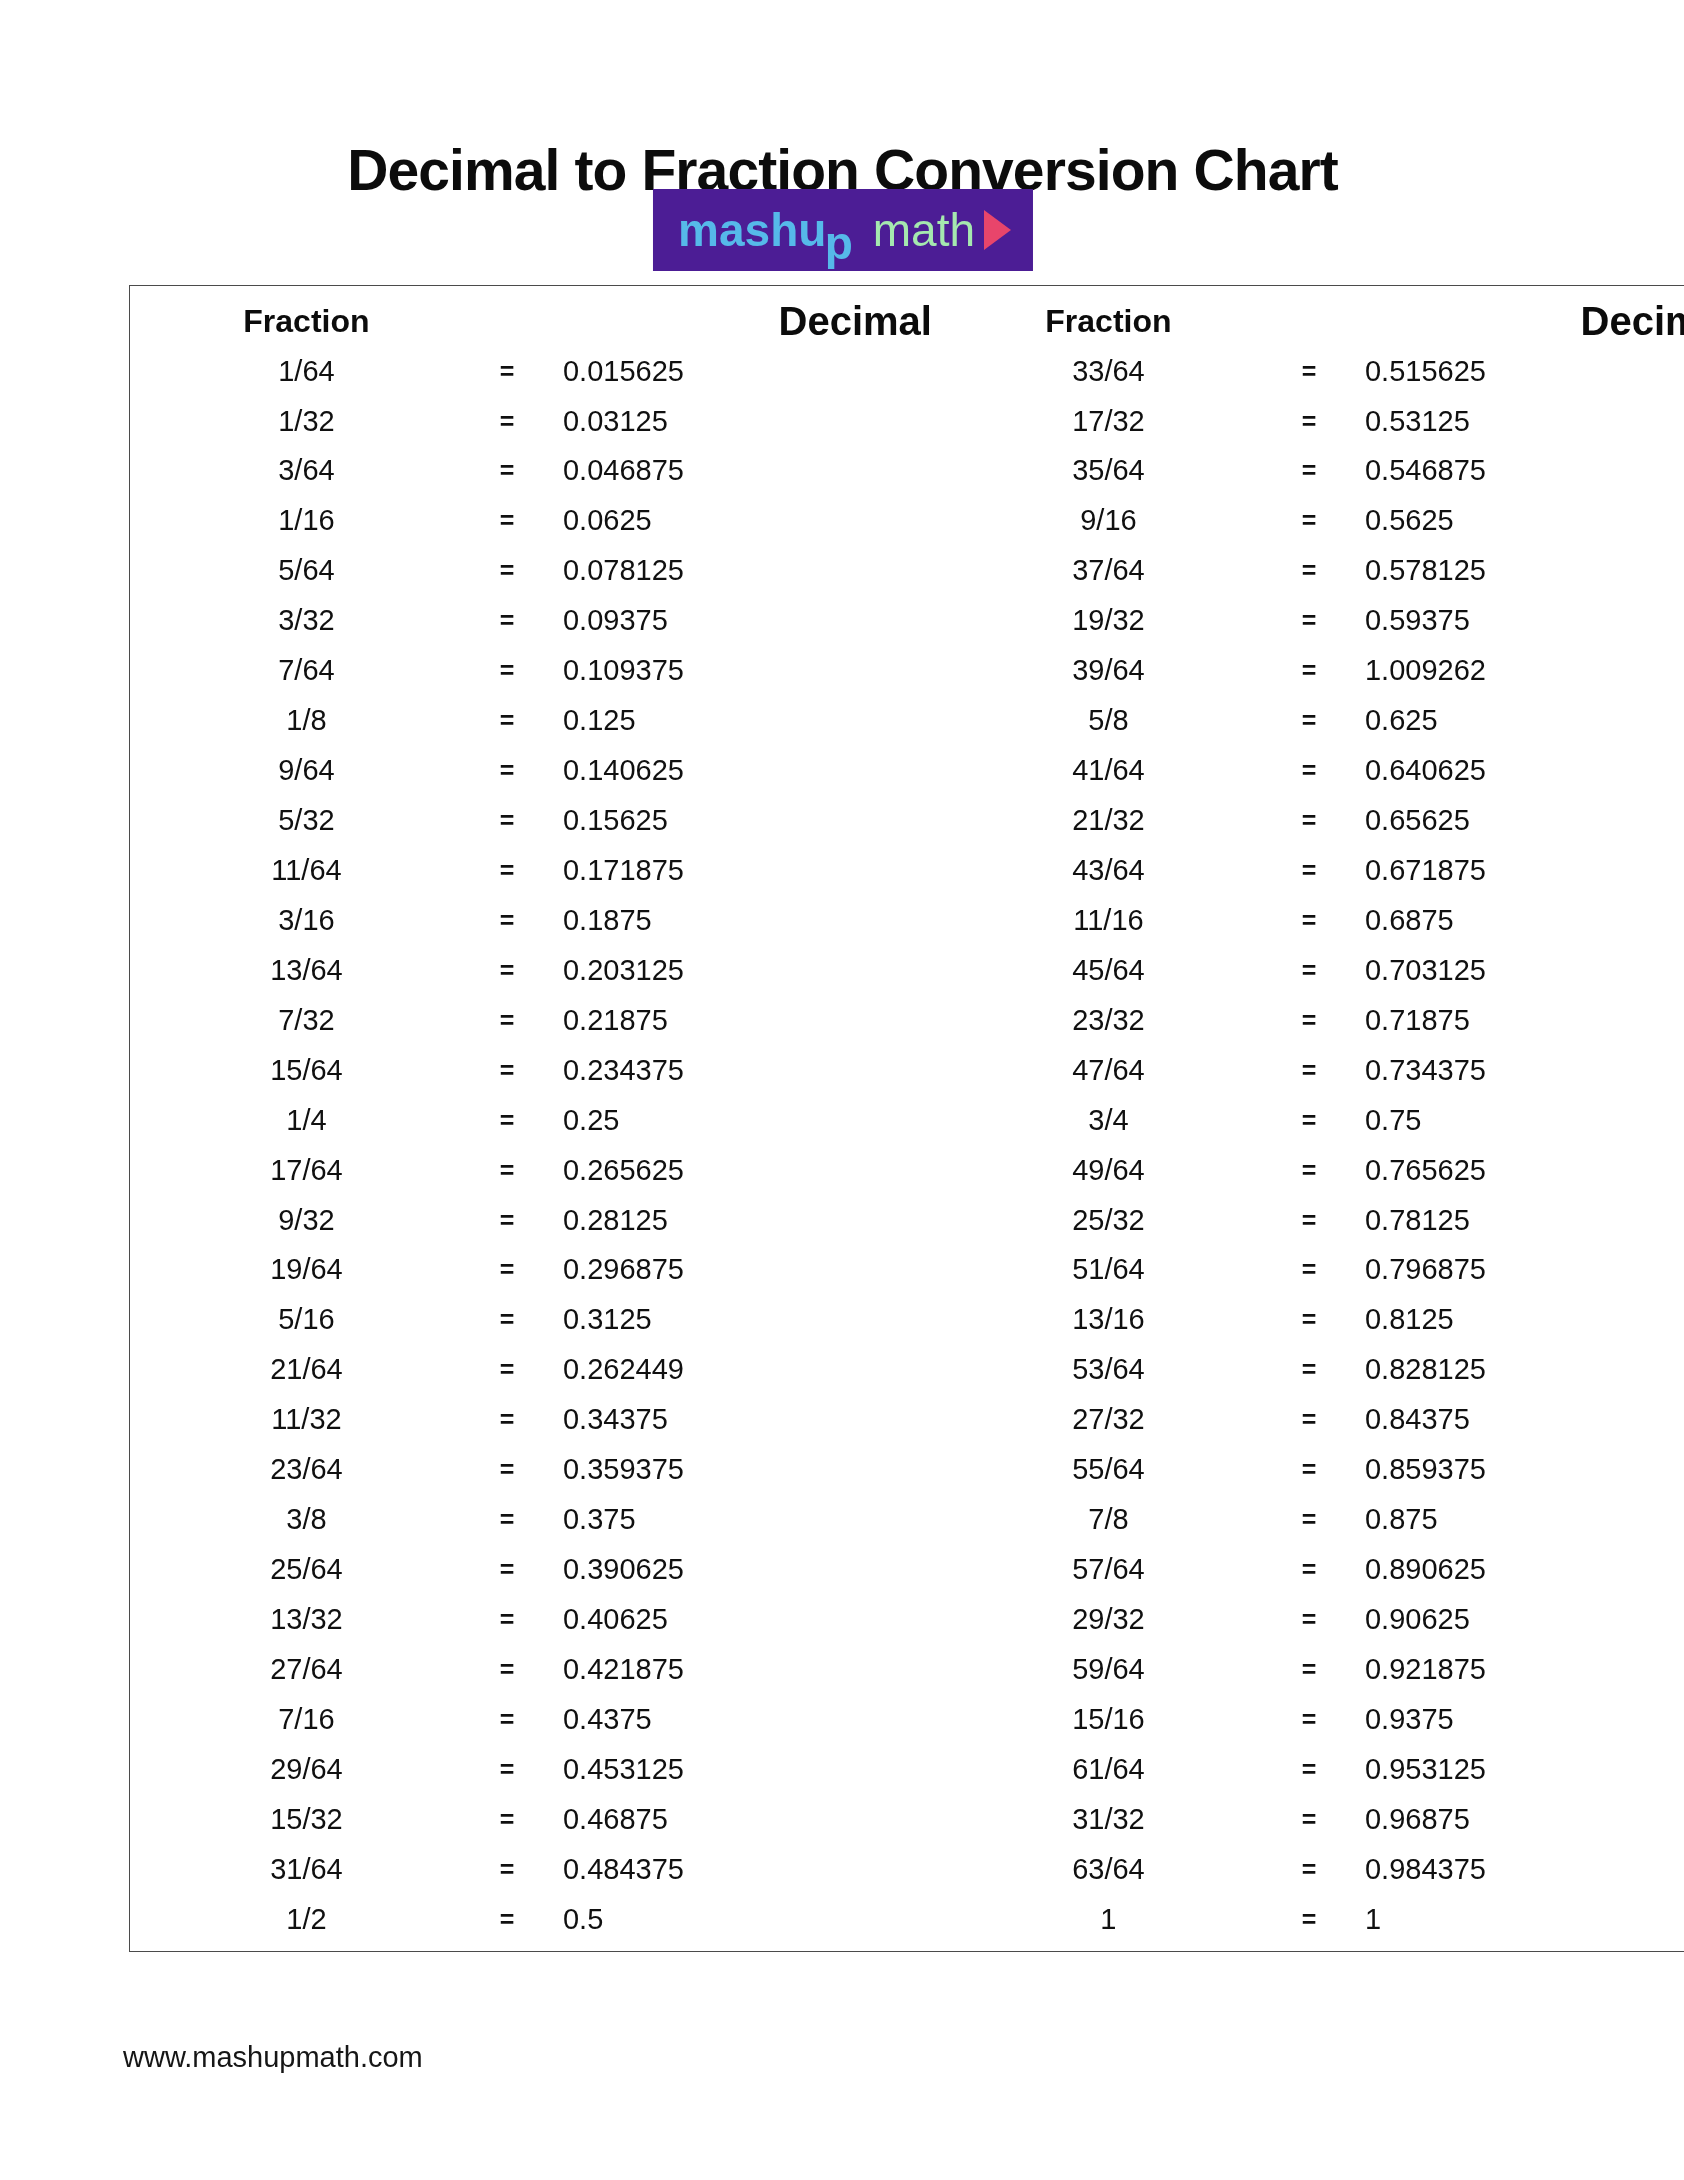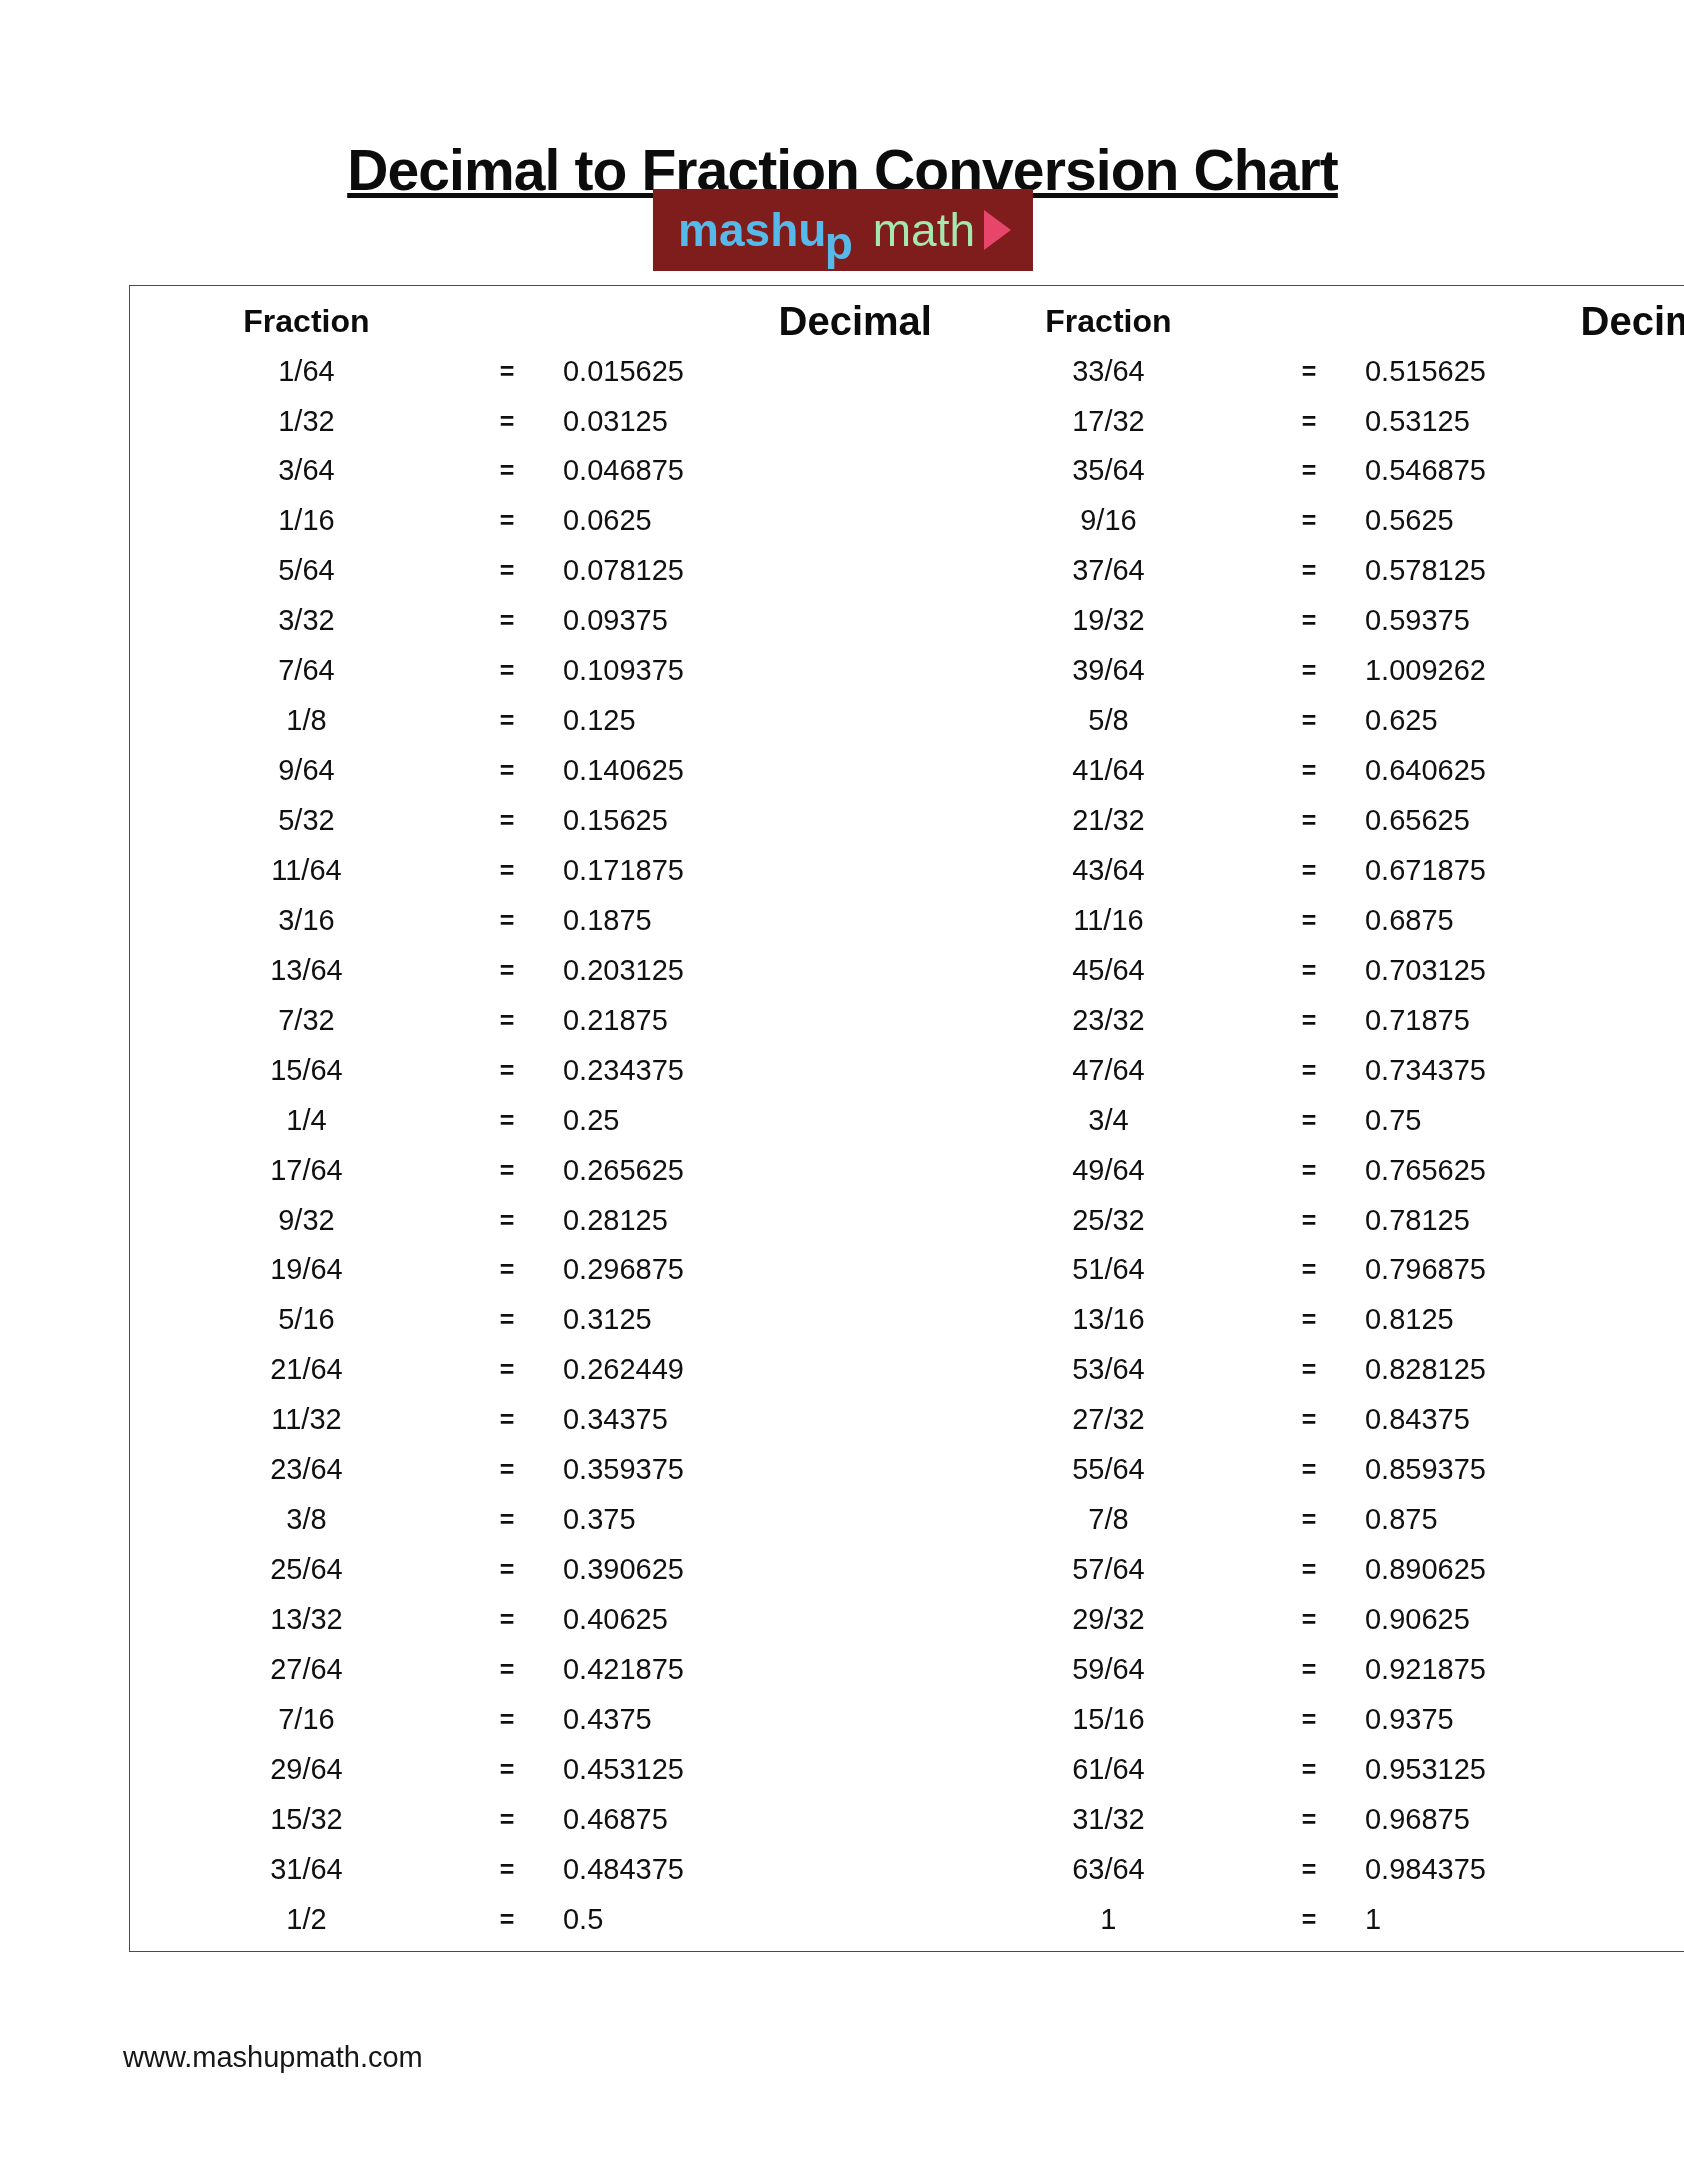--- a/index.html
+++ b/index.html
@@ -4,25 +4,25 @@
 <style>
   html,body { margin:0; padding:0; }
   body {
     width:1685px; height:2181px; position:relative;
     background:#ffffff; font-family:"Liberation Sans", sans-serif;
     color:#111111; overflow:hidden;
   }
   .title {
     position:absolute; top:104px; left:0; width:100%;
     text-align:center; font-size:57px; font-weight:bold;
-    letter-spacing:-0.9px; color:#0c0c0c; line-height:1;text-decoration:underline;
+    letter-spacing:-0.9px; color:#0c0c0c; line-height:1;
   }
   .logo {
     position:absolute; top:189px; left:50%; transform:translateX(-50%);
-    height:82px; background:#7f1d1d;
+    height:82px; background:#4c1d95;
     display:flex; align-items:center; padding:0 22px 0 25.6px;
     box-sizing:border-box;
   }
   .logo-blue { color:#56B9E9; font-weight:bold; font-size:46px; line-height:1; }
   .logo-p { display:inline-block; transform:translateY(12.8px); margin-left:-1.7px; }
   .logo-green { color:#A5E8AF; font-weight:normal; font-size:46px; line-height:1; margin-left:20px; }
   .logo-play {
     width:0; height:0; margin-left:8.5px;
     border-left:27px solid #E8456B;
     border-top:20.4px solid transparent;

